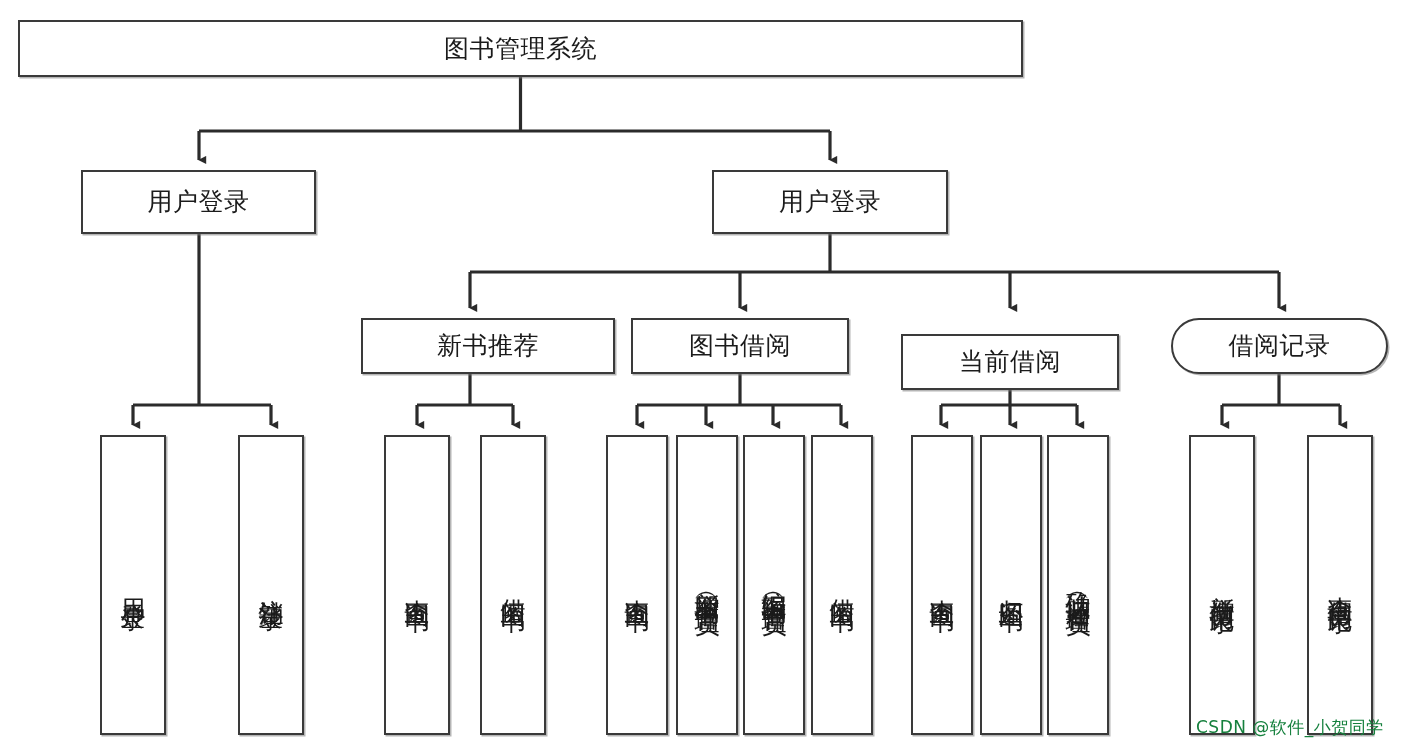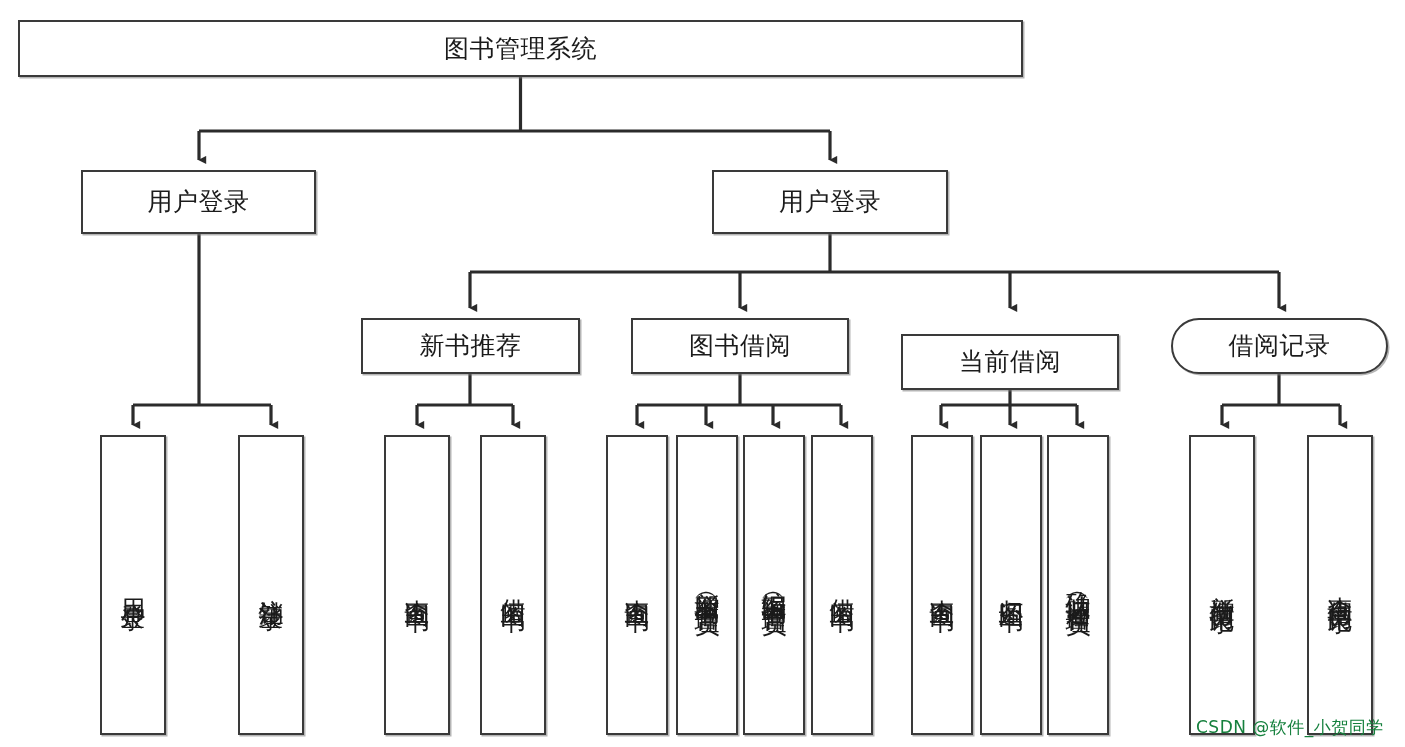--- a/index.html
+++ b/index.html
@@ -134,21 +134,21 @@
     <span class="label">图书管理系统</span>
   </div>
 
   <div class="node horiz" style="left:81px; top:170px; width:235px; height:64px;">
     <span class="label">用户登录</span>
   </div>
   <div class="node horiz" style="left:712px; top:170px; width:236px; height:64px;">
     <span class="label">用户登录</span>
   </div>
 
-  <div class="node horiz" style="left:361px; top:318px; width:219px; height:56px;">
+  <div class="node horiz" style="left:361px; top:318px; width:254px; height:56px;">
     <span class="label">新书推荐</span>
   </div>
   <div class="node horiz" style="left:631px; top:318px; width:218px; height:56px;font-family:Liberation Serif, serif;">
     <span class="label">图书借阅</span>
   </div>
   <div class="node horiz" style="left:901px; top:334px; width:218px; height:56px;">
     <span class="label">当前借阅</span>
   </div>
   <div class="node horiz" style="left:1171px; top:318px; width:217px; height:56px;border-radius:28px;">
     <span class="label">借阅记录</span>

